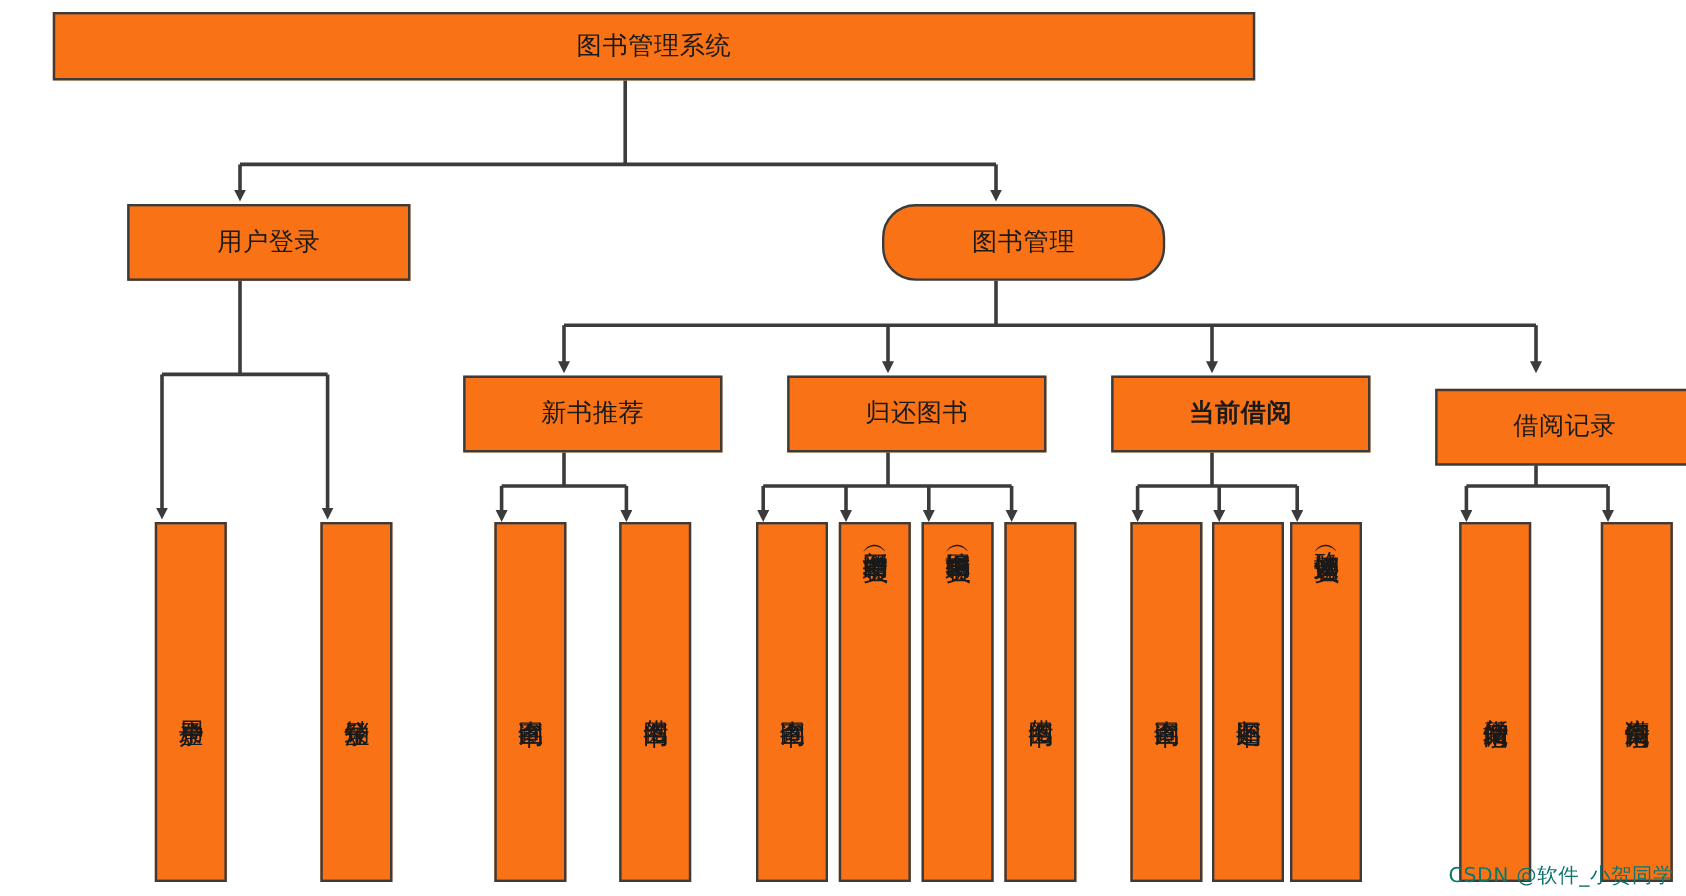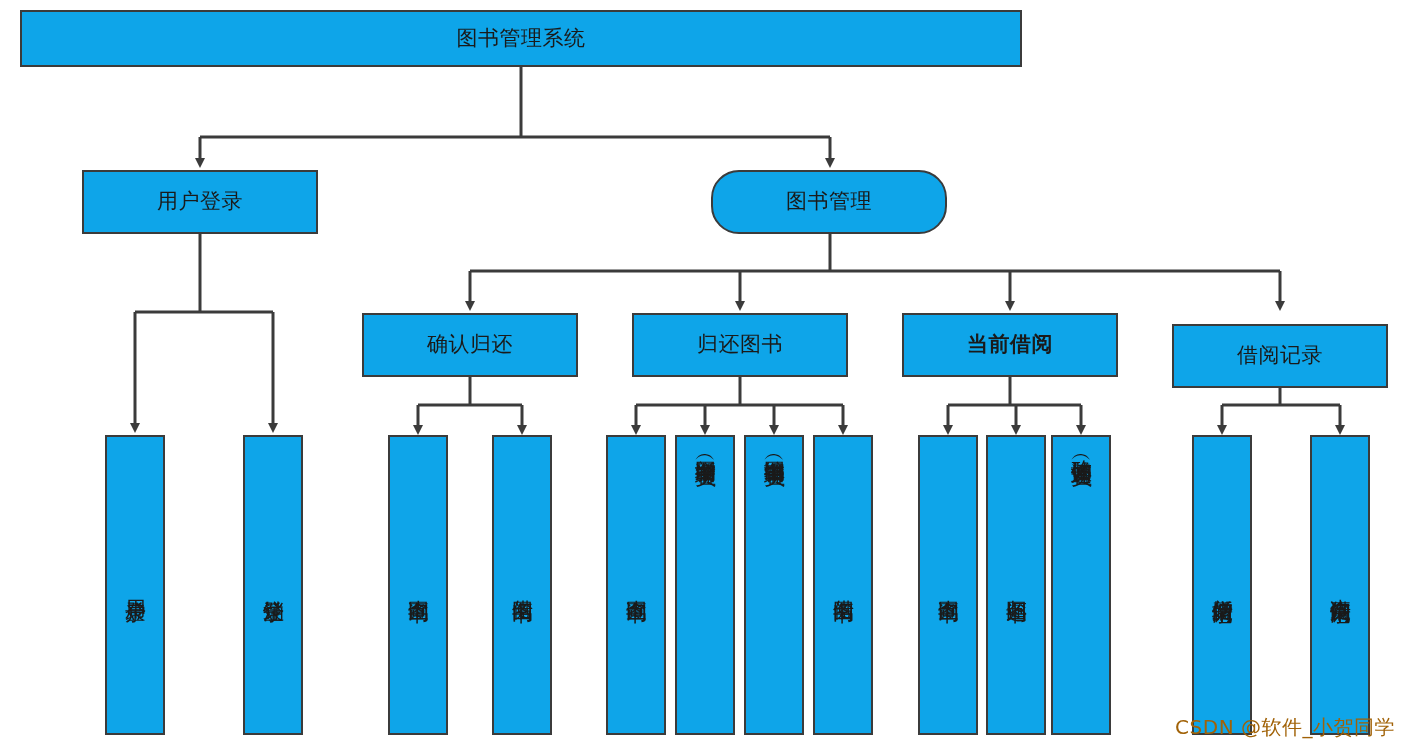--- a/index.html
+++ b/index.html
@@ -21,26 +21,27 @@
     position: absolute;
     left: 0;
     top: 0;
     width: 1405px;
     height: 747px;
   }
   .node {
     position: absolute;
     box-sizing: border-box;
     border: 2px solid #3b3b3b;
-    background: #0ea5e9;
+    background: #f97316;
     display: flex;
     align-items: center;
     justify-content: center;
     color: #1a1a1a;
     z-index: 2;
+    margin-left: 24px;
   }
   .node-h .label {
     font-size: 21px;
     line-height: 1.1;
     letter-spacing: 0.5px;
     white-space: nowrap;
   }
   .node-v {
     align-items: flex-start;
     justify-content: center;
@@ -55,22 +56,22 @@
     white-space: nowrap;
   }
   .node-v.v-mid {
     align-items: center;
     padding-top: 0;
   }
   #watermark {
     position: absolute;
     right: 10px;
     bottom: 6px;
-    font-size: 20px;
-    color: #a16207;
+    font-size: 17px;
+    color: #0f766e;
     letter-spacing: 0.5px;
     white-space: nowrap;
     z-index: 5;
   }
 </style>
 </head>
 <body>
 
 <div id="canvas">
 
@@ -131,21 +132,21 @@
   </div>
 
   <div class="node node-h" style="left:82px; top:170px; width:236px; height:64px;">
     <span class="label">用户登录</span>
   </div>
   <div class="node node-h" style="left:711px; top:170px; width:236px; height:64px;border-radius:28px;">
     <span class="label">图书管理</span>
   </div>
 
   <div class="node node-h" style="left:362px; top:313px; width:216px; height:64px;">
-    <span class="label">确认归还</span>
+    <span class="label">新书推荐</span>
   </div>
   <div class="node node-h" style="left:632px; top:313px; width:216px; height:64px;">
     <span class="label">归还图书</span>
   </div>
   <div class="node node-h" style="left:902px; top:313px; width:216px; height:64px;font-weight:bold;">
     <span class="label">当前借阅</span>
   </div>
   <div class="node node-h" style="left:1172px; top:324px; width:216px; height:64px;">
     <span class="label">借阅记录</span>
   </div>

